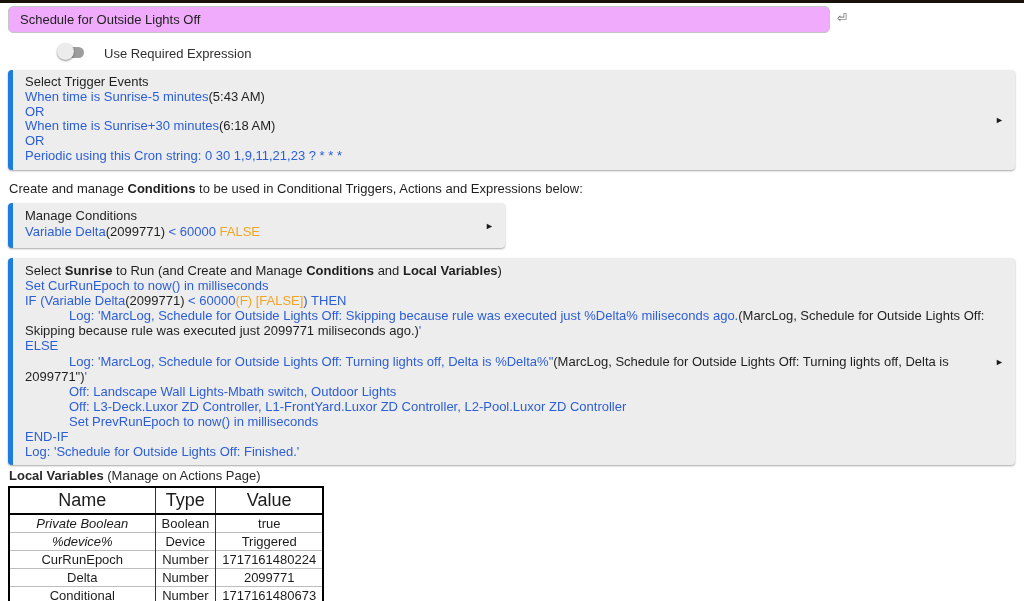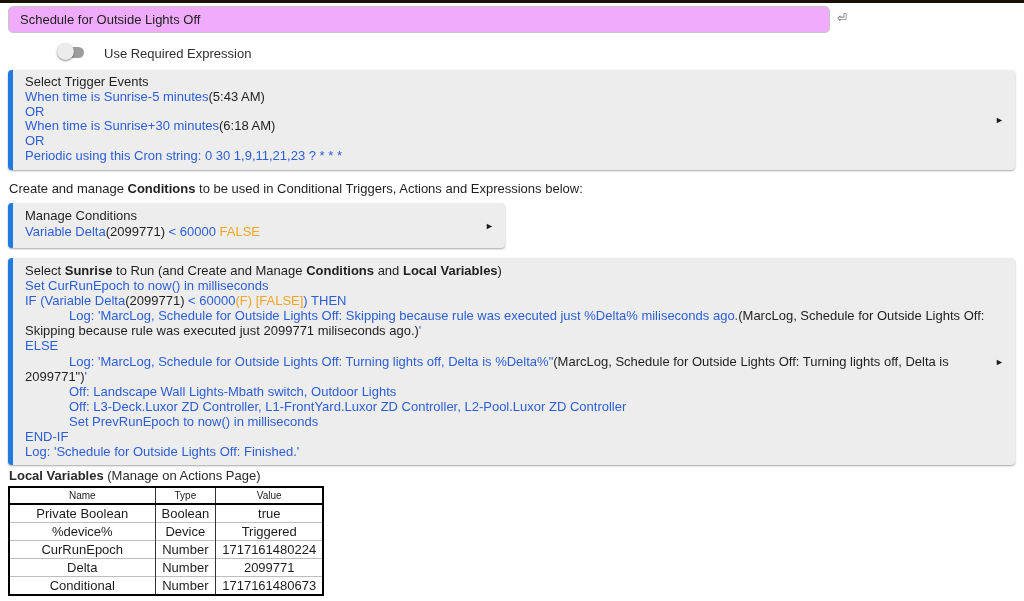--- a/index.html
+++ b/index.html
@@ -58,31 +58,31 @@
   .intro{position:absolute;left:9px;top:181px;color:#2a2a2a;}
 
   .lv-heading{position:absolute;left:9px;top:468px;color:#2a2a2a;}
 
   table.lv{
     position:absolute;left:8px;top:486px;
     border-collapse:collapse;background:#fff;
     border:2px solid #000;font-size:13px;text-align:center;color:#1c1c1c;
   }
   table.lv th{
-    font-weight:400;font-size:10px;padding:2px 6px;
+    font-weight:400;font-size:18px;padding:2px 6px;
     border-bottom:2px solid #000;border-left:1px solid #333;
   }
   table.lv td{
     padding:1px 6px;border-top:1px solid #bdbdbd;border-left:1px solid #333;
   }
   table.lv th:first-child, table.lv td:first-child{border-left:none;}
   table.lv .col-name{width:146px;}
   table.lv .col-type{width:56px;border-radius:7px;}
   table.lv .col-value{width:84px;}
-  .italic{margin-top:39px;}
+  .italic{font-style:italic;margin-top:39px;}
 </style>
 </head>
 <body>
 
 <div class="topbar"></div>
 
 <input class="rule-name" type="text" value="Schedule for Outside Lights Off" style="">
 <span class="enter-icon">⏎</span>
 
 <div class="toggle-row">

